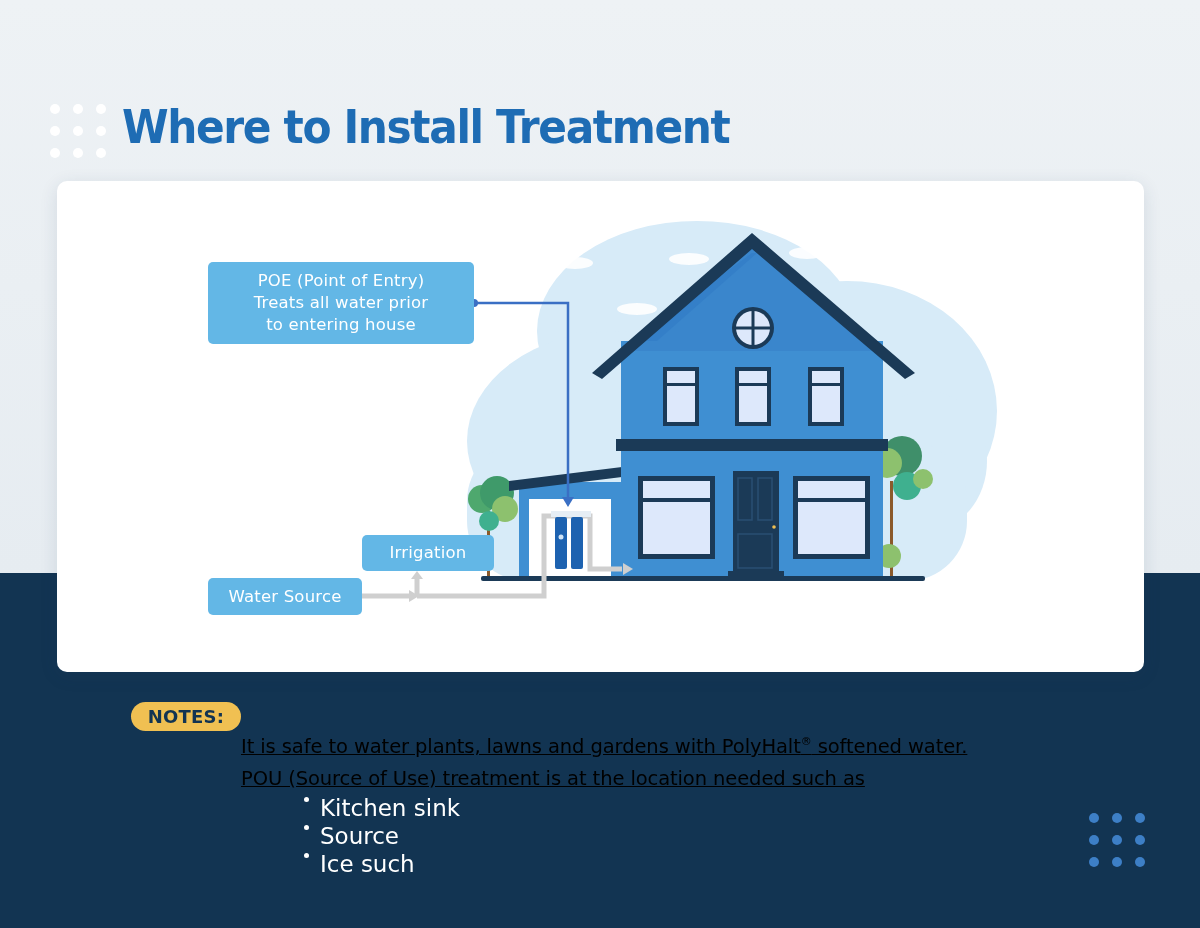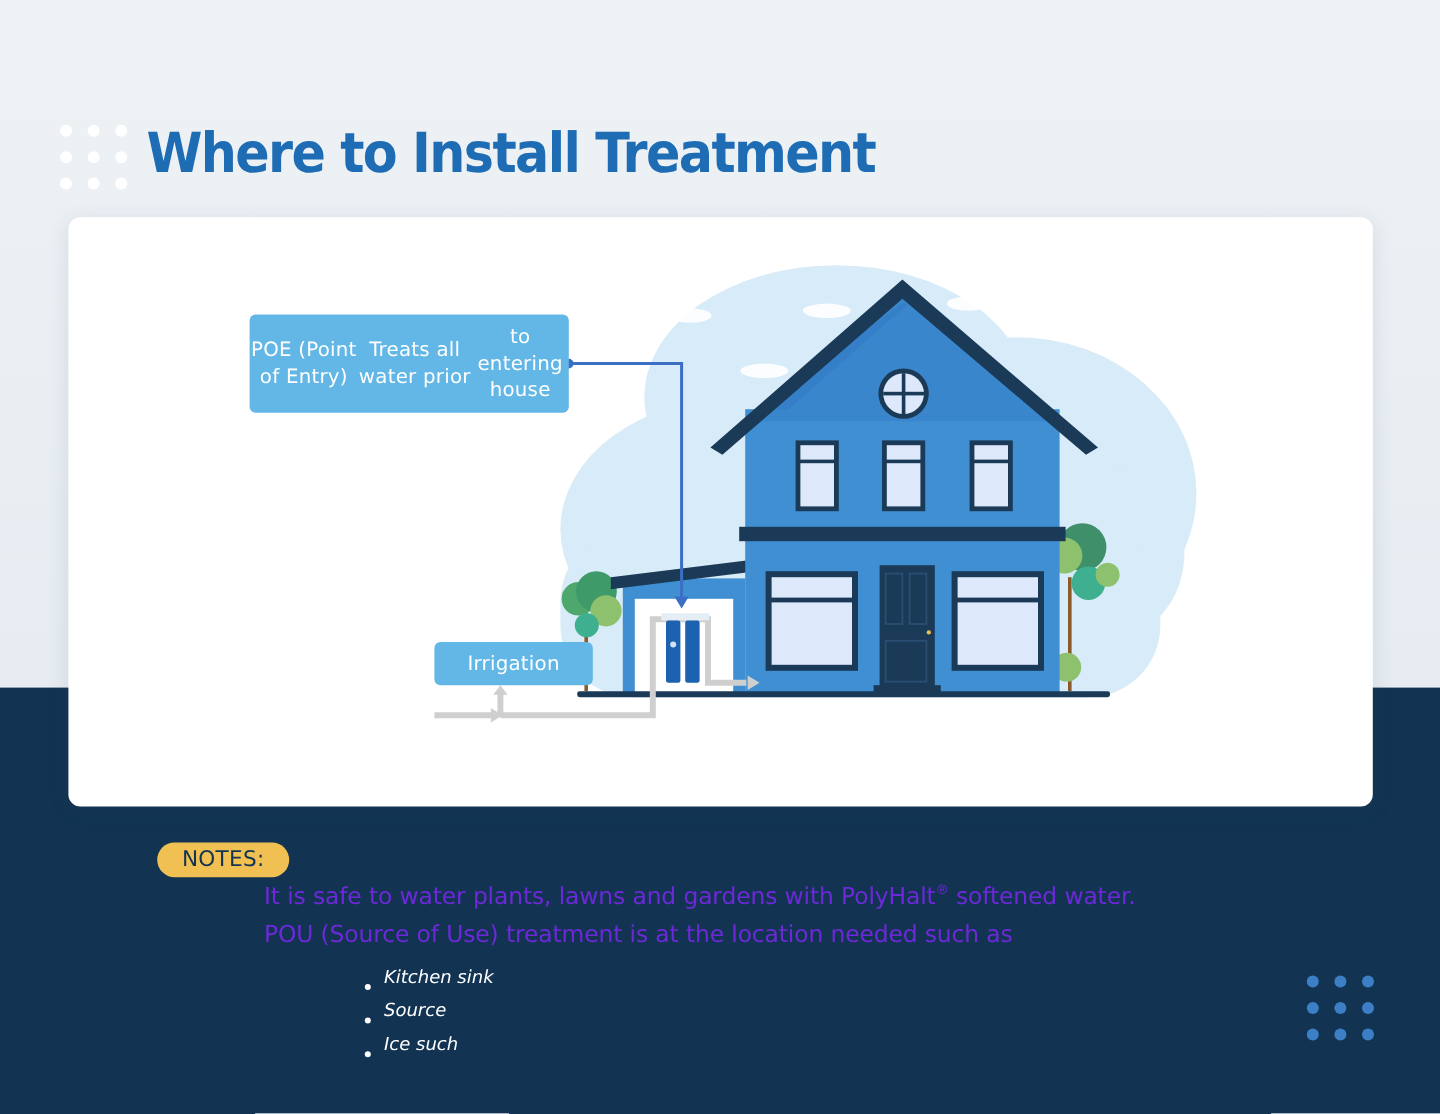--- a/index.html
+++ b/index.html
@@ -55,51 +55,52 @@
     background: #63b7e6;
     color: #ffffff;
     border-radius: 5px;
     display: flex; align-items: center; justify-content: center;
     text-align: center;
     font-family: "DejaVu Sans", sans-serif;
     font-size: 16.5px;
     line-height: 22px;
     letter-spacing: 0.2px;
   }
-  .poe-box { left: 151px; top: 81px; width: 266px; height: 82px; flex-direction: row; }
+  .poe-box { left: 151px; top: 81px; width: 266px; height: 82px; flex-direction: column; }
   .irrigation-box { left: 305px; top: 354px; width: 132px; height: 36px; }
   .source-box { left: 151px; top: 397px; width: 154px; height: 37px; }
 
   .notes-badge {
     position: absolute; left: 131px; top: 702px; width: 110px; height: 29px;
     background: #f0c052; border-radius: 15px;
     color: #123452;
     font-family: "DejaVu Sans", sans-serif;
-    font-weight: normal; font-size: 18px;
+    font-weight: bold; font-size: 18px;
     display: flex; align-items: center; justify-content: center;
     letter-spacing: 0.2px;
   }
   .notes-line {
-    position: absolute; left: 220px;
-    color: #6d28d9;
+    position: absolute; left: 241px;
+    color: #000000;
     font-family: "DejaVu Sans", sans-serif;
     font-size: 19.5px;
     white-space: nowrap;
     letter-spacing: -0.1px;
+    text-decoration: underline;
   }
   .notes-line sup { font-size: 11px; vertical-align: 8px; }
   .line1 { top: 735px; }
   .line2 { top: 767px; }
   .bullets { position: absolute; left: 304px; top: 797px; list-style: none; }
   .bullets li {
     color: #ffffff;
     font-family: "DejaVu Sans", sans-serif;
-    font-size: 15px;
+    font-size: 23px;
     height: 28px; line-height: 22px;
-    display: flex; align-items: flex-end; font-style: italic;
+    display: flex; align-items: flex-start;
   }
   .bullets li .dot { width: 5px; height: 5px; border-radius: 50%; background: #fff; margin-right: 11px; display: inline-block; }
 </style>
 </head>
 <body>
 
 <div class="top-bg"></div>
 <div class="bottom-bg"></div>
 
 <div class="dots top-left">
@@ -229,20 +230,21 @@
       <polygon points="505,316 517,316 511,326" fill="#3a6fc4"></polygon>
     </g>
   </svg>
 
   <div class="label-box poe-box">
     <span>POE (Point of Entry)</span>
     <span>Treats all water prior</span>
     <span>to entering house</span>
   </div>
   <div class="label-box irrigation-box">Irrigation</div>
+  <div class="label-box source-box">Water Source</div>
 </div>
 
 <div class="notes-badge">NOTES:</div>
 <div class="notes-line line1"><span>It is safe to water plants, lawns and gardens with PolyHalt</span><sup>®</sup><span> softened water.</span></div>
 <div class="notes-line line2">POU (Source of Use) treatment is at the location needed such as</div>
 <ul class="bullets">
   <li>
       <span class="dot"></span>
       <span>Kitchen sink</span>
     </li>

